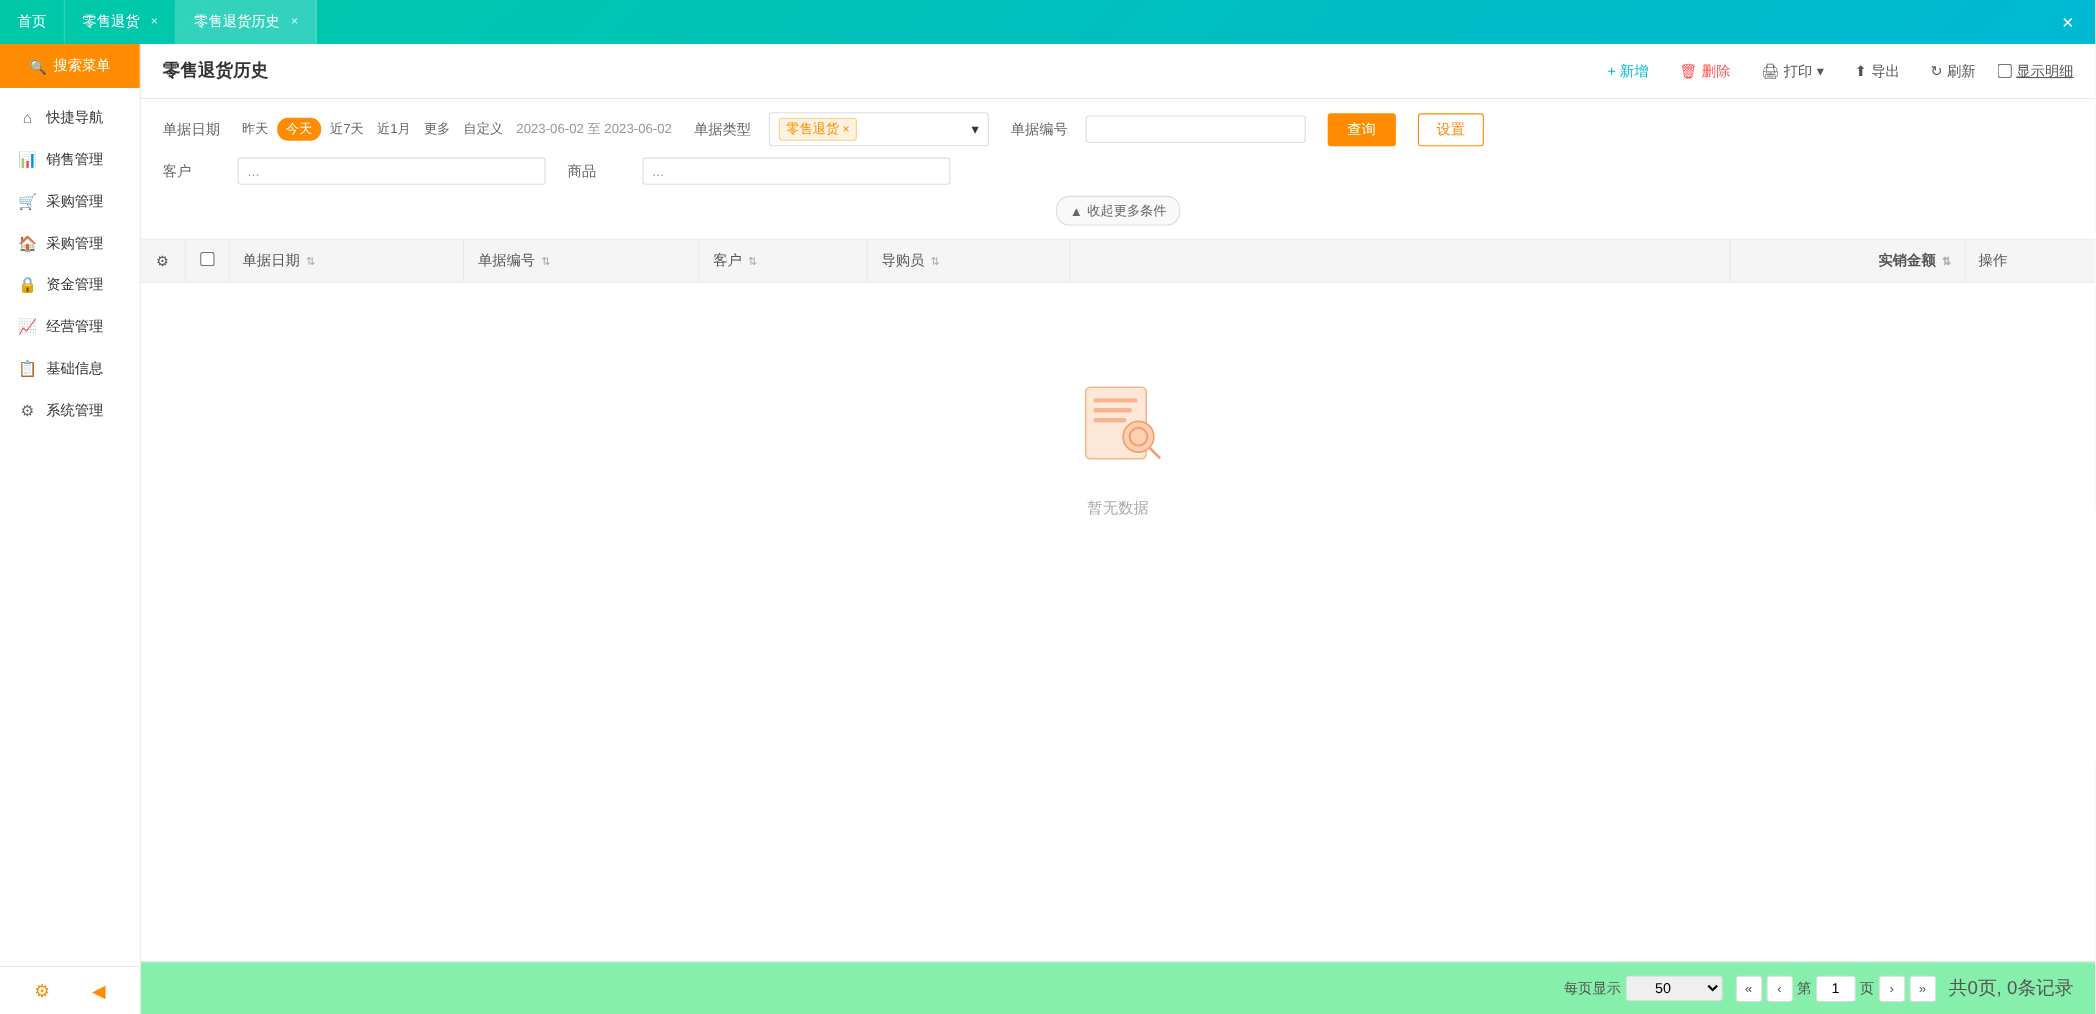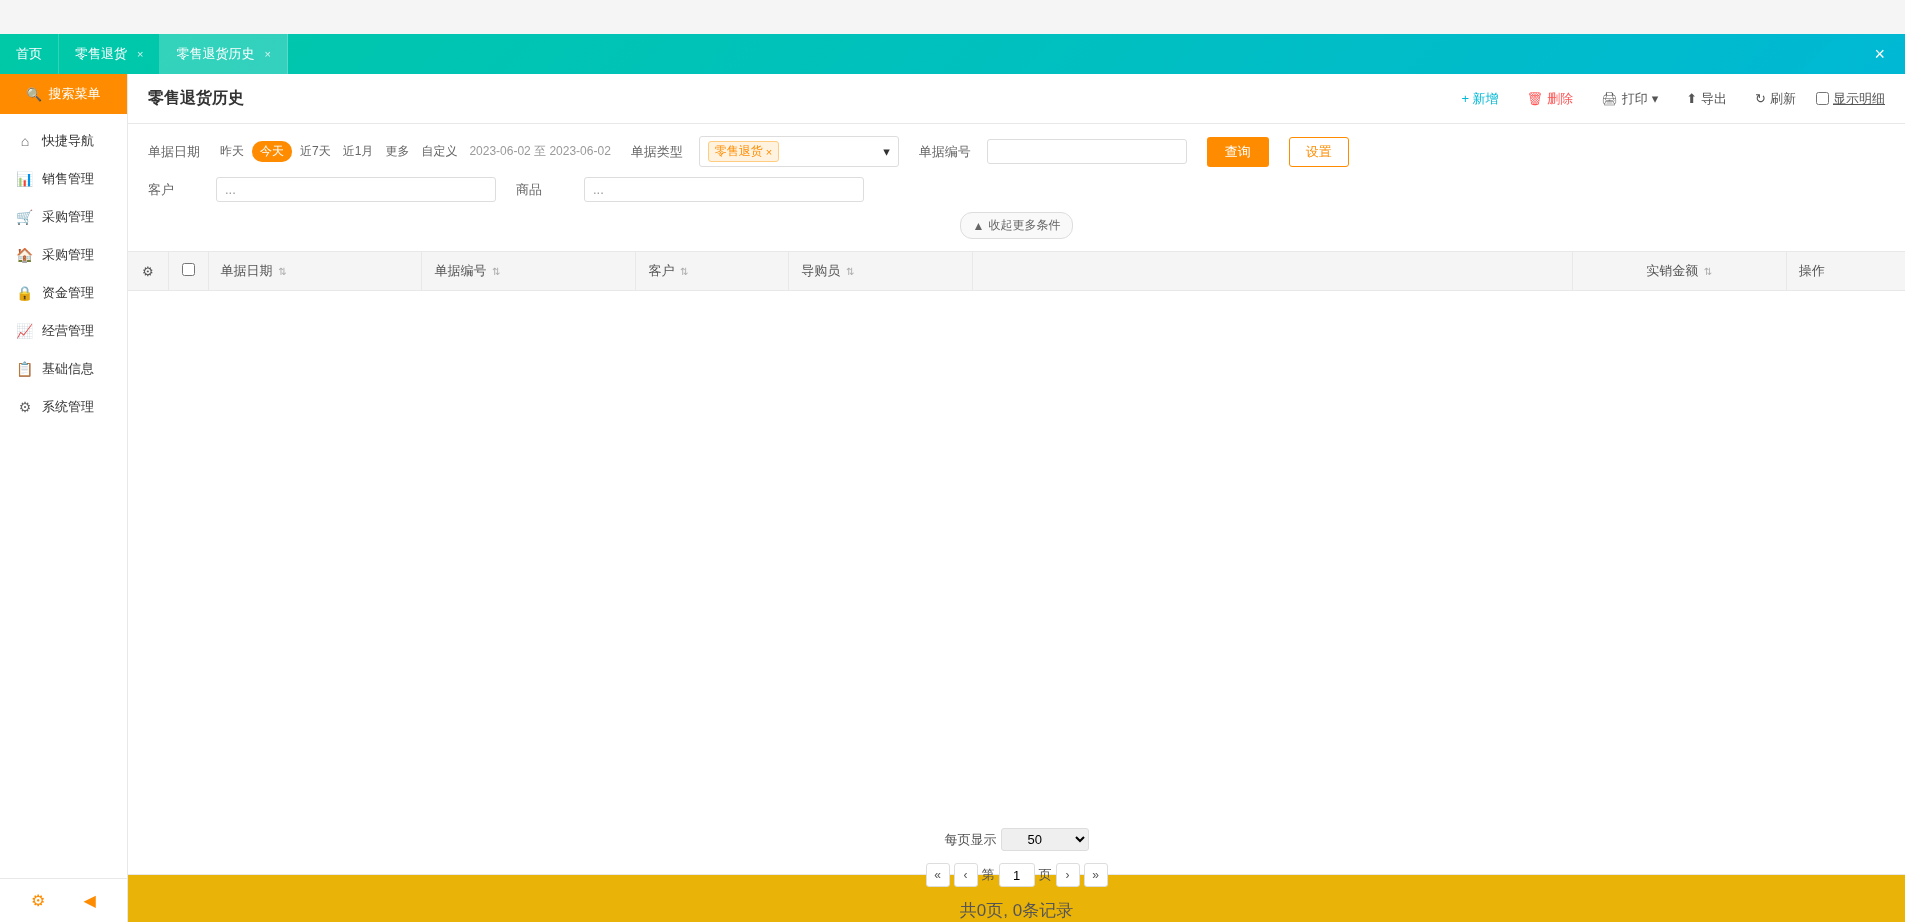--- a/index.html
+++ b/index.html
@@ -6,21 +6,20 @@
     body { width: 1905px; height: 922px; overflow: hidden; display: flex; flex-direction: column; background: #f5f5f5; }
 
     
     .top-bar {
       height: 40px;
       background: linear-gradient(135deg, #00c9a7 0%, #00b8d4 100%);
       display: flex;
       align-items: center;
       padding: 0 0 0 0;
       flex-shrink: 0;
-      margin-top: 34px;
     }
     .top-bar-tabs {
       display: flex;
       align-items: stretch;
       height: 100%;
       flex: 1;
     }
     .tab-item {
       display: flex;
       align-items: center;
@@ -323,31 +322,30 @@
       margin-bottom: 16px;
     }
     .empty-text {
       font-size: 14px;
       color: #aaa;
     }
 
     
     .pagination-bar {
       height: 48px;
-      background: #eab308;
+      background: #86efac;
       border-top: 1px solid #e8e8e8;
       display: flex;
       align-items: center;
       justify-content: flex-end;
       padding: 0 20px;
       gap: 12px;
       flex-shrink: 0;
       font-size: 13px;
       color: #555;
-      flex-direction: column;
     }
     .page-size-select {
       display: flex;
       align-items: center;
       gap: 4px;
     }
     .page-size-select select {
       border: 1px solid #ddd;
       border-radius: 3px;
       padding: 2px 22px;
@@ -561,33 +559,45 @@
             </th>
             <th>
               <span>客户</span>
               <span class="sort-icon">⇅</span>
             </th>
             <th>
               <span>导购员</span>
               <span class="sort-icon">⇅</span>
             </th>
             <th style="width: 600px;"></th>
-            <th style="text-align:center;">
+            <th style="text-align:right;font-weight:bold;">
               <span>实销金额</span>
               <span class="sort-icon">⇅</span>
             </th>
             <th>
               <span>操作</span>
             </th>
           </tr>
         </thead>
         <tbody>
         </tbody>
       </table>
 
+      <div class="empty-state">
+        <svg class="empty-icon" viewBox="0 0 100 100" xmlns="http://www.w3.org/2000/svg">
+          <rect x="20" y="15" width="55" height="65" rx="4" ry="4" fill="#fde8d8" stroke="#f5b592" stroke-width="1.5"></rect>
+          <rect x="27" y="25" width="40" height="4" rx="2" fill="#f5b592"></rect>
+          <rect x="27" y="34" width="35" height="4" rx="2" fill="#f5b592"></rect>
+          <rect x="27" y="43" width="30" height="4" rx="2" fill="#f5b592"></rect>
+          <circle cx="68" cy="60" r="14" fill="#fdd0b0" stroke="#f5a070" stroke-width="1.5"></circle>
+          <circle cx="68" cy="60" r="8" fill="none" stroke="#f5a070" stroke-width="2"></circle>
+          <line x1="79" y1="71" x2="87" y2="79" stroke="#f5a070" stroke-width="2.5" stroke-linecap="round"></line>
+        </svg>
+        <span class="empty-text">暂无数据</span>
+      </div>
     </div>
 
     <div class="pagination-bar">
       <div class="page-size-select">
         <span>每页显示</span>
         <select>
           <option>10</option>
           <option>20</option>
           <option selected="">50</option>
           <option>100</option>

